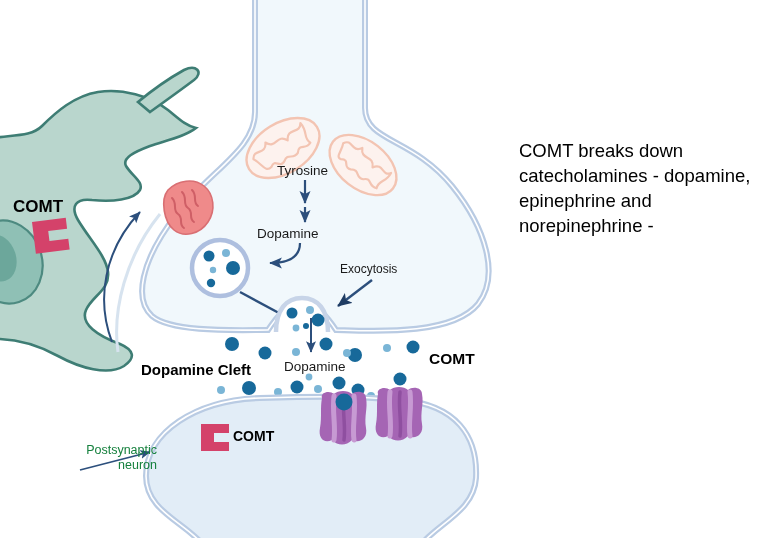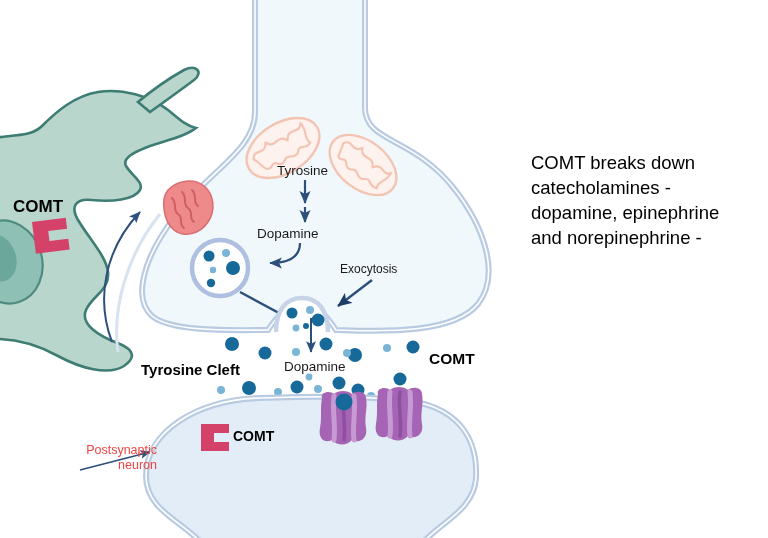--- a/index.html
+++ b/index.html
@@ -9,33 +9,33 @@
     color:#1a1a1a;
   }
   #stage{position:absolute;left:0;top:0;width:768px;height:538px;}
   svg.diagram{position:absolute;left:0;top:0;width:768px;height:538px;}
 
   .txt-panel{
     position:absolute;
     left:519px;top:138px;width:232px;
     font-size:18.5px;line-height:25px;color:#000;
   }
-  .txt-panel p{margin:12px;}
+  .txt-panel p{margin:0;}
   .txt-panel p.gap{margin-top:25px;}
 
   .lbl{position:absolute;white-space:nowrap;text-align:right;}
   .lbl-comt-soma{left:13px;top:197px;font-size:17px;font-weight:bold;color:#000;}
   .lbl-comt-right{left:429px;top:350px;font-size:15.5px;font-weight:bold;color:#000;}
   .lbl-comt-post{left:233px;top:428px;font-size:14px;font-weight:bold;color:#000;}
   .lbl-tyrosine{left:277px;top:163px;font-size:13.5px;color:#1a1a1a;}
   .lbl-dopamine-1{left:257px;top:226px;font-size:13.5px;color:#1a1a1a;}
   .lbl-dopamine-2{left:284px;top:359px;font-size:13.5px;color:#1a1a1a;}
   .lbl-exocytosis{left:340px;top:262px;font-size:12px;color:#1a1a1a;}
   .lbl-cleft{left:141px;top:361px;font-size:15px;font-weight:bold;color:#000;}
-  .lbl-post-neuron{left:47px;top:443px;font-size:12.5px;color:#ef4444;line-height:15px;white-space:normal;width:110px;}
+  .lbl-post-neuron{left:47px;top:443px;font-size:12.5px;color:#15803d;line-height:15px;white-space:normal;width:110px;}
 </style>
 </head>
 <body>
 
 <div id="stage">
 
   <svg class="diagram" viewBox="0 0 768 538" xmlns="http://www.w3.org/2000/svg">
 
     <defs>
       <marker id="arrowhead" markerWidth="7" markerHeight="7" refX="5.6" refY="2.6" orient="auto" markerUnits="strokeWidth">
@@ -256,21 +256,21 @@
       <path d="M400,392 C398,408 402,422 400,436" stroke="#8f4fa0" stroke-width="3.5" fill="none" stroke-linecap="round"></path>
     </g>
 
     <line x1="80" y1="470" x2="150" y2="452" stroke="#2c4f7c" stroke-width="1.8" marker-end="url(#arrowheadSm)"></line>
   </svg>
 
   <div class="lbl lbl-comt-soma">COMT</div>
   <div class="lbl lbl-tyrosine">Tyrosine</div>
   <div class="lbl lbl-dopamine-1">Dopamine</div>
   <div class="lbl lbl-exocytosis">Exocytosis</div>
-  <div class="lbl lbl-cleft">Tyrosine Cleft</div>
+  <div class="lbl lbl-cleft">Dopamine Cleft</div>
   <div class="lbl lbl-dopamine-2">Dopamine</div>
   <div class="lbl lbl-comt-right">COMT</div>
   <div class="lbl lbl-comt-post">COMT</div>
   <div class="lbl lbl-post-neuron">Postsynaptic
 neuron</div>
 
   <div class="txt-panel">
     <p>COMT breaks down catecholamines - dopamine, epinephrine and norepinephrine -</p>
   </div>
 

